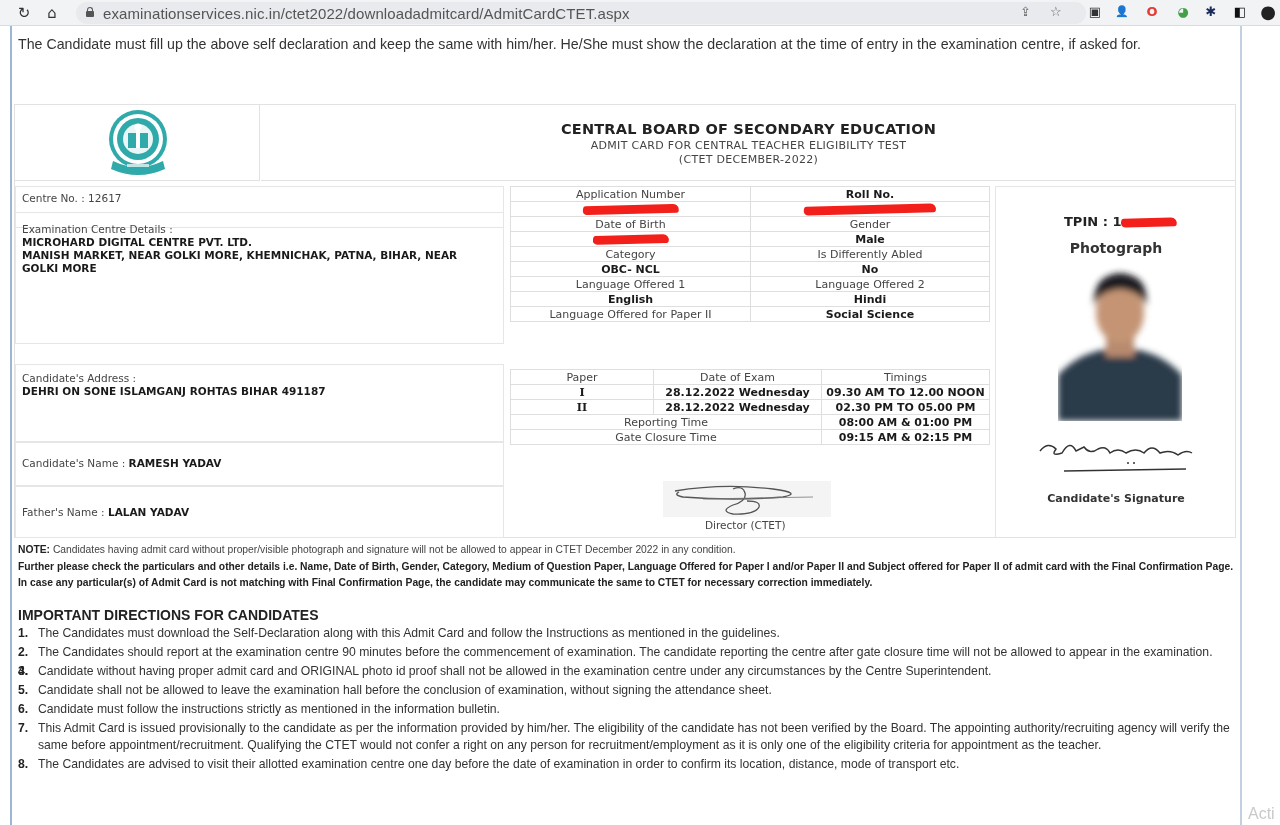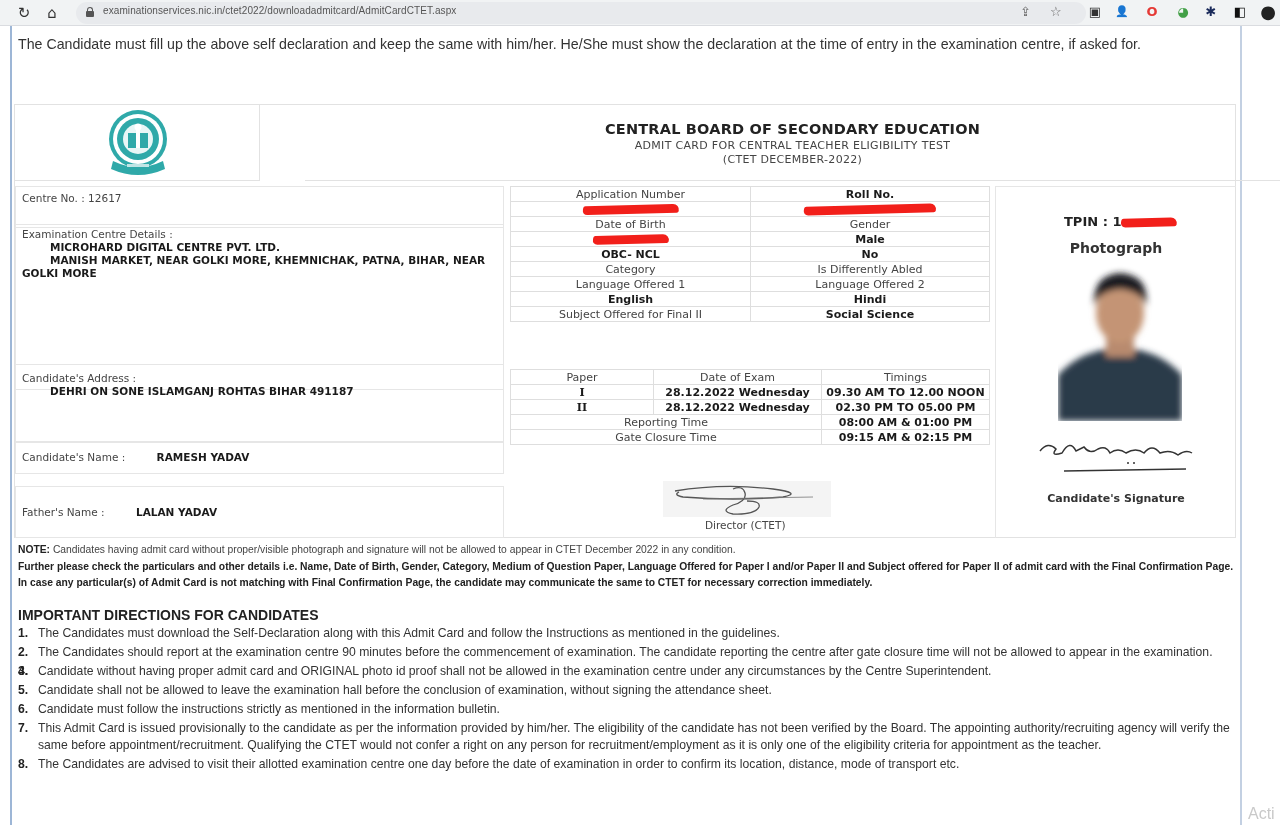--- a/index.html
+++ b/index.html
@@ -4,39 +4,39 @@
 <style>
   * { box-sizing: border-box; margin: 0; padding: 0; }
   html, body { width: 1280px; height: 825px; overflow: hidden; background: #fff; font-family: "DejaVu Sans", sans-serif; color: #222; }
   
   .chrome { position: absolute; left: 0; top: 0; width: 1280px; height: 26px; background: #f1f3f4; border-bottom: 1px solid #dadce0; }
   .nav-btn { position: absolute; top: 3px; width: 20px; height: 20px; font-size: 15px; line-height: 20px; text-align: center; color: #333; }
   .omnibox { position: absolute; left: 76px; top: 2px; width: 1010px; height: 22px; background: #e8eaed; border-radius: 11px; }
   .lock { position: absolute; left: 10px; top: 5px; width: 8px; height: 10px; }
   .lock::before { content: ""; position: absolute; left: 1px; top: 0; width: 6px; height: 5px; border: 1.5px solid #555; border-bottom: none; border-radius: 3px 3px 0 0; box-sizing: border-box; }
   .lock::after { content: ""; position: absolute; left: 0; top: 4px; width: 8px; height: 6px; background: #555; border-radius: 1px; }
-  .url { position: absolute; left: 27px; top: 3px; font-size: 10px; color: #555; font-family: "Liberation Sans", sans-serif; letter-spacing: 0.1px; }
+  .url { position: absolute; left: 27px; top: 3px; font-size: 15px; color: #555; font-family: "Liberation Sans", sans-serif; letter-spacing: 0.1px; }
   .omni-icon { position: absolute; top: 2px; font-size: 13px; color: #666; }
   .ext { position: absolute; top: 4px; width: 16px; height: 16px; font-size: 13px; line-height: 16px; text-align: center; }
 
   
   .page { position: absolute; left: 10px; top: 26px; width: 1232px; height: 799px; border-left: 2px solid #9db6d6; border-right: 2px solid #c3d0e2; background: #fff; }
   .declaration { position: absolute; left: 6px; top: 10px; font-family: "Liberation Sans", sans-serif; font-size: 14.2px; color: #333; white-space: nowrap; }
 
   .card { position: absolute; left: 2px; top: 78px; width: 1222px; height: 434px; border: 1px solid #e2e2e2; }
   .hdr-logo { position: absolute; left: 0; top: 0; width: 245px; height: 76px; border-right: 1px solid #e2e2e2; border-bottom: 1px solid #e2e2e2; }
-  .hdr-title { position: absolute; left: 246px; top: 0; width: 975px; height: 76px; border-bottom: 1px solid #e2e2e2; text-align: center; margin-left: 44px; }
+  .hdr-title { position: absolute; left: 246px; top: 0; width: 975px; height: 76px; border-bottom: 1px solid #e2e2e2; text-align: center; }
   .t1 { position: absolute; left: 0; right: 0; top: 16px; font-size: 14.5px; font-weight: bold; color: #222; letter-spacing: 0.2px; }
   .t2 { position: absolute; left: 0; right: 0; top: 34px; font-size: 11px; color: #444; letter-spacing: 0.3px; }
   .t3 { position: absolute; left: 0; right: 0; top: 48px; font-size: 11px; color: #444; letter-spacing: 0.3px; }
   .logo { position: absolute; left: 90px; top: 4px; width: 66px; height: 72px; }
 
   .left-col { position: absolute; left: 0; top: 81px; width: 489px; }
   .lcell { position: absolute; left: 0; width: 489px; border: 1px solid #e6e6e6; padding: 5px 6px; font-size: 10.5px; color: #444; line-height: 13px; }
-  .lcell b { color: #1a1a1a; font-size: 10.5px; margin-left: 28px; }
+  .lcell b { color: #1a1a1a; font-size: 10.5px; }
 
   .mid { position: absolute; left: 495px; top: 81px; width: 480px; }
   table.grid { border-collapse: collapse; width: 480px; font-size: 11px; }
   table.grid td { border: 1px solid #dedede; height: 15px; text-align: center; color: #444; padding: 0 2px; white-space: nowrap; }
   table.grid td.v { font-weight: bold; color: #1a1a1a; }
   .redact { display: inline-block; height: 9px; background: #f21f1a; border-radius: 2px 8px 2px 6px; transform: skewX(-12deg) rotate(-1.5deg); vertical-align: middle; }
 
   .sched { position: absolute; left: 495px; top: 264px; }
   .director-sig { position: absolute; left: 648px; top: 376px; width: 168px; height: 36px; background: #f4f4f4; }
   .director { position: absolute; left: 690px; top: 414px; font-size: 10.5px; color: #444; }
@@ -100,30 +100,30 @@
     <div class="hdr-title">
       <div class="t1">CENTRAL BOARD OF SECONDARY EDUCATION</div>
       <div class="t2">ADMIT CARD FOR CENTRAL TEACHER ELIGIBILITY TEST</div>
       <div class="t3">(CTET DECEMBER-2022)</div>
     </div>
 
     <div class="left-col">
       <div class="lcell" style="top:0; height:42px;">
         <span>Centre No. : </span><span>12617</span>
       </div>
-      <div class="lcell" style="top:38px; height:166px; padding-top:3px;">
+      <div class="lcell" style="top:26px; height:132px; padding-top:10px;">
         <div>Examination Centre Details :</div>
         <div><b>MICROHARD DIGITAL CENTRE PVT. LTD.</b></div>
         <div style="width:470px;"><b>MANISH MARKET, NEAR GOLKI MORE, KHEMNICHAK, PATNA, BIHAR, NEAR GOLKI MORE</b></div>
       </div>
       <div class="lcell" style="top:178px; height:78px; padding-top:7px;">
         <div>Candidate's Address :</div>
         <div><b>DEHRI ON SONE ISLAMGANJ ROHTAS BIHAR 491187</b></div>
       </div>
-      <div class="lcell" style="top:256px; height:32px; padding-top:8px;">
+      <div class="lcell" style="top:256px; height:44px; padding-top:14px;">
         <span>Candidate's Name : </span><b>RAMESH YADAV</b>
       </div>
       <div class="lcell" style="top:300px; height:52px; padding-top:19px;">
         <span>Father's Name : </span><b>LALAN YADAV</b>
       </div>
     </div>
 
     <div class="mid">
       <table class="grid">
         <tbody>
@@ -137,37 +137,37 @@
         </tr>
         <tr>
           <td>Date of Birth</td>
           <td>Gender</td>
         </tr>
         <tr>
           <td><span class="redact" style="width:76px;"></span></td>
           <td class="v">Male</td>
         </tr>
         <tr>
+          <td>Category</td>
+          <td>Is Differently Abled</td>
+        </tr>
+        <tr>
           <td class="v">OBC- NCL</td>
           <td class="v">No</td>
         </tr>
         <tr>
-          <td>Category</td>
-          <td>Is Differently Abled</td>
-        </tr>
-        <tr>
           <td>Language Offered 1</td>
           <td>Language Offered 2</td>
         </tr>
         <tr>
           <td class="v">English</td>
           <td class="v">Hindi</td>
         </tr>
         <tr>
-          <td>Subject Offered for Final II</td>
+          <td>Language Offered for Paper II</td>
           <td class="v">Social Science</td>
         </tr>
       </tbody>
         </table>
     </div>
 
     <div class="sched">
       <table class="grid">
         <tbody>
             <tr>

